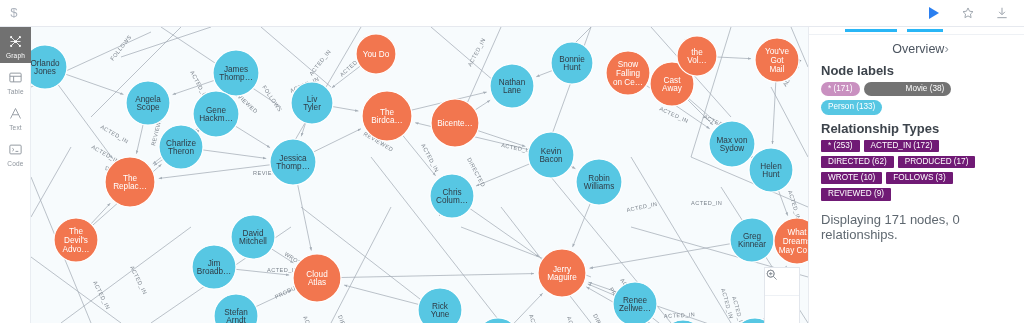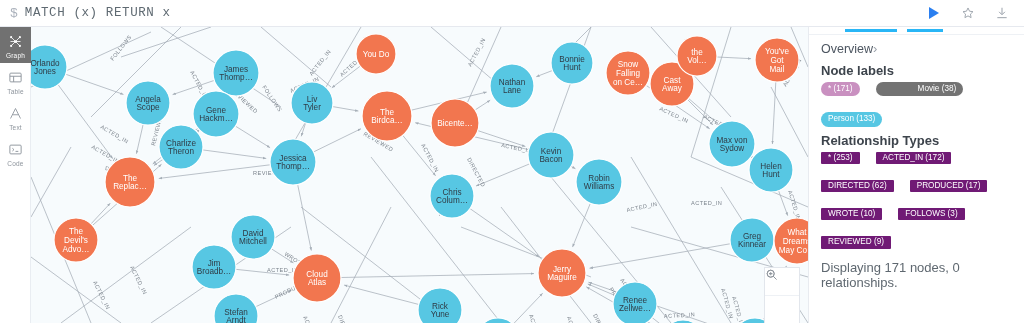--- a/index.html
+++ b/index.html
@@ -85,49 +85,48 @@
   .panel{
     position:absolute; right:0; top:0; width:216px; height:296px;
     background:#ffffff; border-left:1px solid #e8ebf0; z-index:30;
   }
   .panel-strip{
     height:8px; border-bottom:1px solid #eef1f5; position:relative; overflow:hidden;
     background:#fff;
   }
   .strip-bar{ position:absolute; top:2px; height:3px; background:#29b6f6; }
   .panel-head{
-    display:flex; align-items:center; justify-content:flex-start;
+    display:flex; align-items:center; justify-content:center;
     padding:6px 4px 4px 12px;
   }
   .panel-title{ font-size:12.5px; color:#4c5560; }
   .chev{ color:#9aa1a9; font-size:13px; cursor:pointer; }
   .sec-title{
     font-size:13px; font-weight:bold; color:#3d444c;
     padding:3px 12px 3px 12px;
   }
-  .badges{ display:flex; flex-wrap:wrap; gap:16px; padding:1px 10px 3px 12px; }
+  .badges{ display:flex; flex-wrap:wrap; gap:4px; padding:1px 10px 3px 12px; }
   .badge{
     display:inline-flex; align-items:center; border-radius:9px;
     padding:2px 7px; font-size:8.2px; color:#ffffff; cursor:pointer;
     white-space:nowrap; line-height:1.25;
   }
   .badge.rel{ border-radius:1px; background:#701a75; padding:1px 7px; }
   .displaying{
     padding:8px 12px 0 12px; font-size:13px; color:#5f6870;
   }
 </style>
 </head>
 <body>
 
 <div class="app">
 
   <div class="editor-bar">
     <div class="editor-input">
       <span class="prompt">$</span>
-      <span class="query-text">MATCH (x) RETURN x</span>
     </div>
     <div class="editor-actions">
       <div class="icon-btn">
         <span class="play-tri"></span>
       </div>
       <div class="icon-btn">
         <svg width="14" height="14" viewBox="0 0 24 24">
           <path d="M12 3.4l2.6 5.5 5.9.8-4.3 4.2 1.1 6-5.3-2.9-5.3 2.9 1.1-6L3.5 9.7l5.9-.8z" fill="none" stroke="#9aa1aa" stroke-width="1.6"></path>
         </svg>
       </div>

